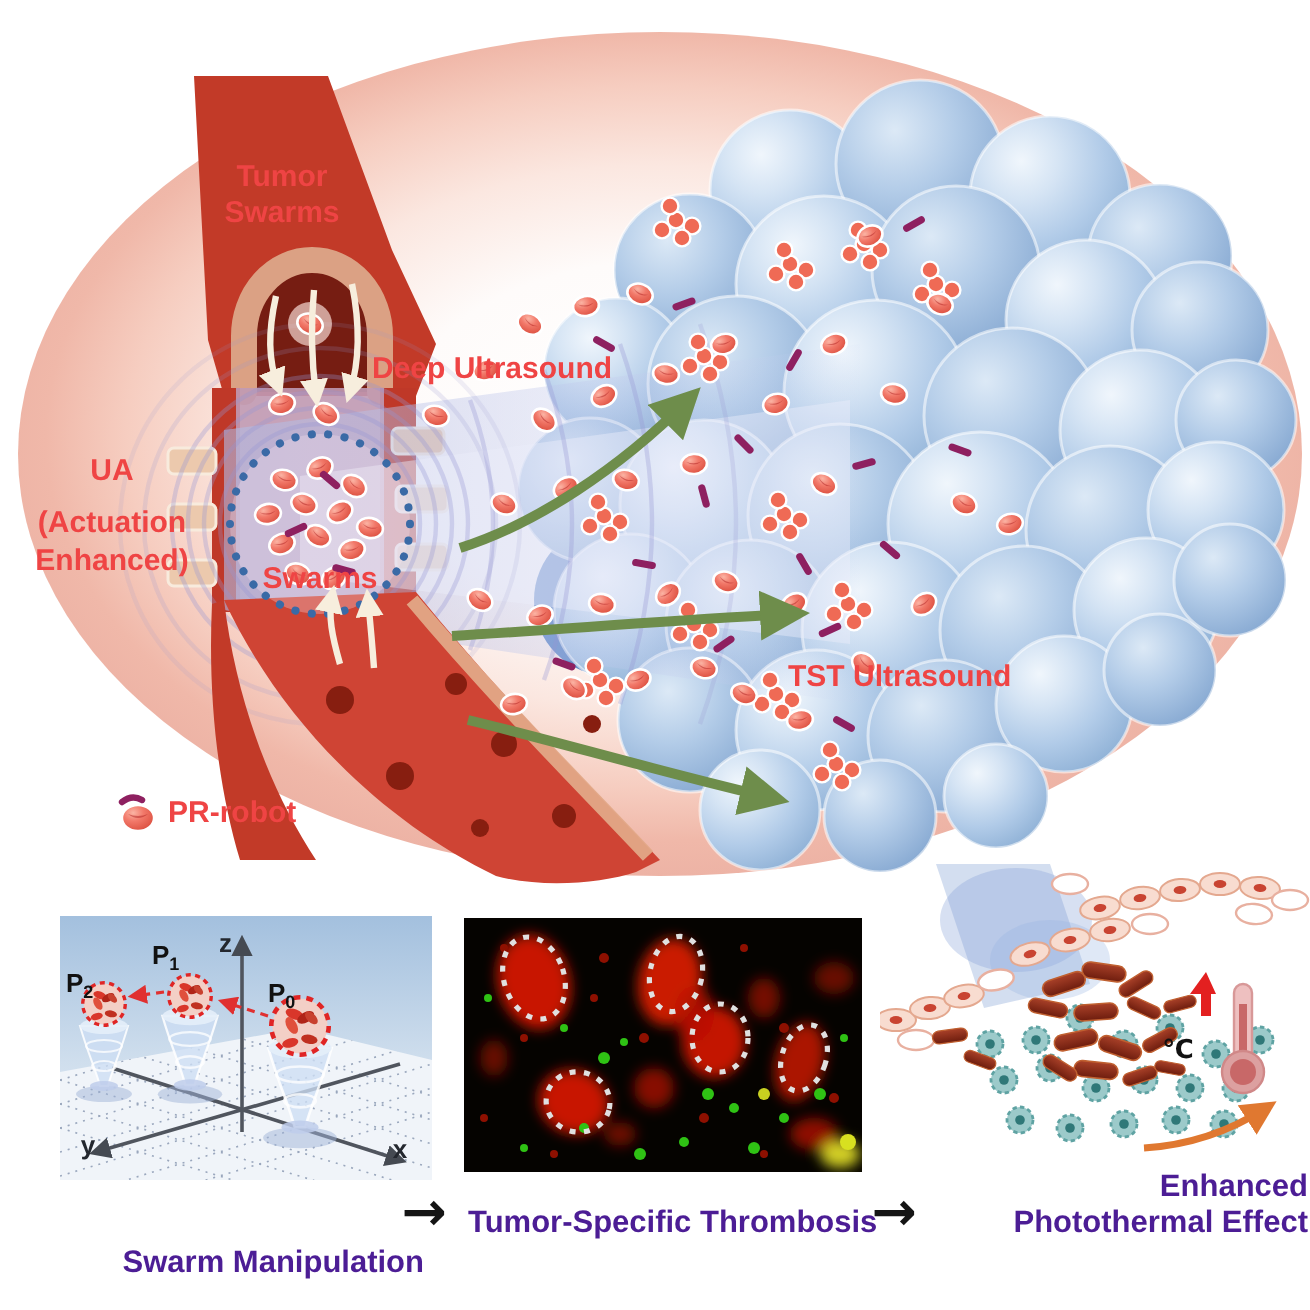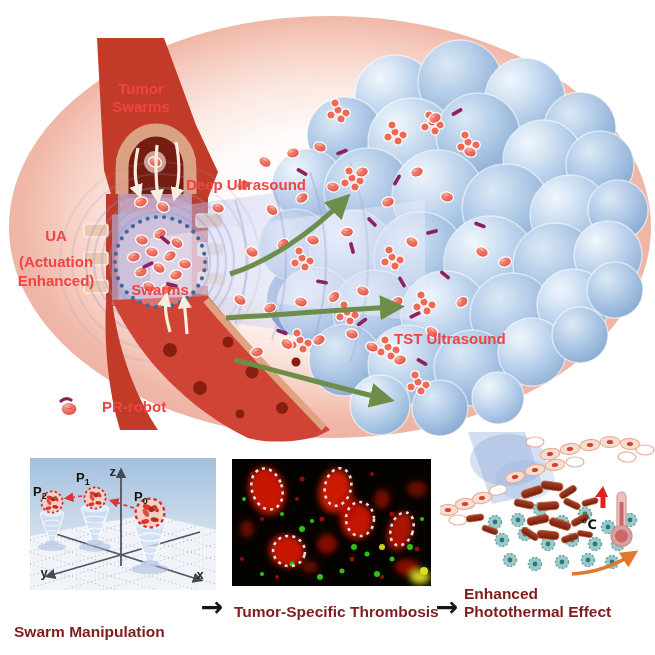--- a/index.html
+++ b/index.html
@@ -1,27 +1,27 @@
 <!DOCTYPE html>
 <html><head>
 <meta charset="utf-8">
 <style>
   html,body{margin:0;padding:0;background:#fff;}
   .canvas{position:relative;width:655px;height:655px;background:#fff;overflow:hidden;
           font-family:"Liberation Sans",sans-serif;}
   .lbl{position:absolute;font:bold 15px "Liberation Sans",sans-serif;color:#ef4444;
        text-align:center;line-height:1.22;}
   .nowrap{white-space:nowrap;}
-  .caption{position:absolute;font:bold 15.5px "Liberation Sans",sans-serif;color:#7f1d1d;
-           text-align:left;line-height:1.18;}
+  .caption{position:absolute;font:bold 15.5px "Liberation Sans",sans-serif;color:#4c1d95;
+           text-align:right;line-height:1.18;}
   .flowarrow{position:absolute;font:bold 27px "DejaVu Sans",sans-serif;color:#151515;
              text-align:center;}
   .panel{position:absolute;}
   svg{display:block;}
-  .legendrow{position:absolute;display:flex;align-items:center;gap:20px;}
+  .legendrow{position:absolute;display:flex;align-items:center;gap:2px;}
   .ax{font:bold 13px "Liberation Sans",sans-serif;fill:#23272e;}
   .plbl{font:bold 13px "Liberation Sans",sans-serif;fill:#111;}
 </style>
 </head>
 <body>
 
 <div class="canvas">
 
   <svg width="655" height="450" viewBox="0 0 655 450" style="position:absolute;left:0;top:0;">
     <defs>

